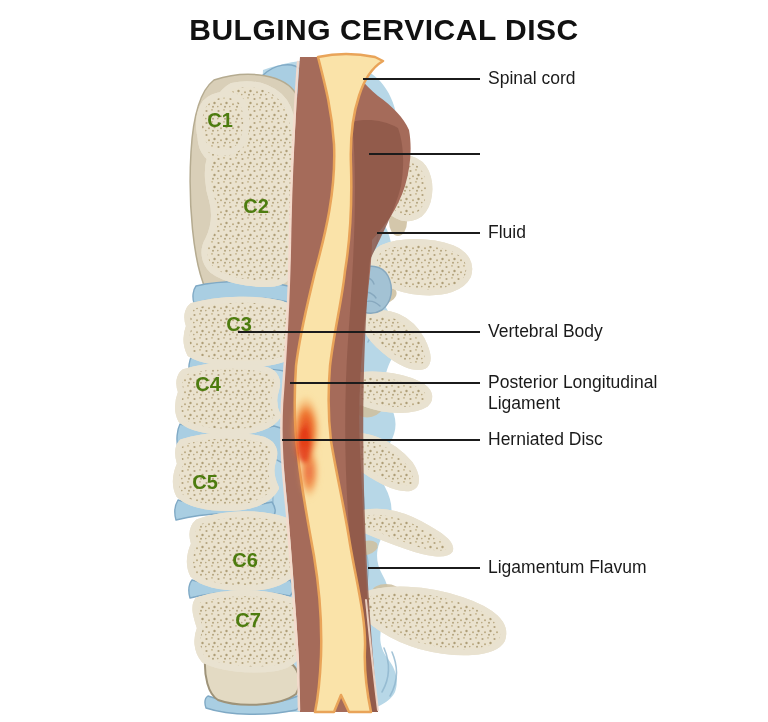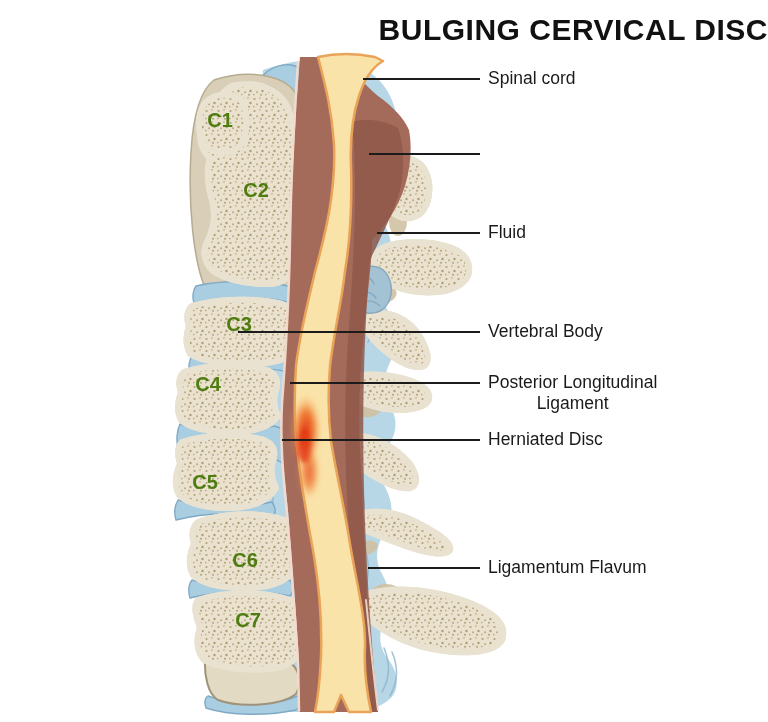--- a/index.html
+++ b/index.html
@@ -1,33 +1,32 @@
 <!DOCTYPE html>
 <html><head>
 <meta charset="utf-8">
 <style>
   html,body{margin:0;padding:0;background:#fff;}
   .stage{
     position:relative;width:768px;height:722px;background:#ffffff;
     font-family:"Liberation Sans", sans-serif;overflow:hidden;
   }
   .title{
-    position:absolute;left:0;top:13px;width:768px;text-align:right;
+    position:absolute;left:0;top:13px;width:768px;text-align:center;
     font-size:30px;font-weight:800;letter-spacing:.5px;color:#111;
   }
   .fig-svg{position:absolute;left:0;top:0;}
   .fig-svg path,.fig-svg ellipse{stroke-linejoin:round;stroke-linecap:round;}
   .vlabel{
     position:absolute;transform:translate(-50%,-50%);
     font-size:20px;font-weight:bold;color:#4d7c0f;white-space:nowrap;
   }
   .ann{
     position:absolute;left:488px;font-size:17.5px;line-height:21px;color:#1a1a1a;
     white-space:pre-line;
-    text-align:center;
   }
 </style>
 </head>
 <body>
 
 <div class="stage">
 
   <div class="title">BULGING CERVICAL DISC</div>
 
   <svg class="fig-svg" width="768" height="722" viewBox="0 0 768 722">
@@ -187,21 +186,21 @@
       <line x1="369" y1="154" x2="480" y2="154"></line>
       <line x1="377" y1="233" x2="480" y2="233"></line>
       <line x1="238" y1="332" x2="480" y2="332"></line>
       <line x1="290" y1="383" x2="480" y2="383"></line>
       <line x1="282" y1="440" x2="480" y2="440"></line>
       <line x1="368" y1="568" x2="480" y2="568"></line>
     </g>
   </svg>
 
   <div class="vlabel" style="left:220px;top:120px">C1</div>
-  <div class="vlabel" style="left:256px;top:190px">C2</div>
+  <div class="vlabel" style="left:256px;top:206px">C2</div>
   <div class="vlabel" style="left:239px;top:324px">C3</div>
   <div class="vlabel" style="left:208px;top:384px">C4</div>
   <div class="vlabel" style="left:205px;top:482px">C5</div>
   <div class="vlabel" style="left:245px;top:560px">C6</div>
   <div class="vlabel" style="left:248px;top:620px">C7</div>
 
   <div class="ann" style="top:68px">Spinal cord</div>
   <div class="ann" style="top:222px">Fluid</div>
   <div class="ann" style="top:372px">Posterior Longitudinal
 Ligament</div>

